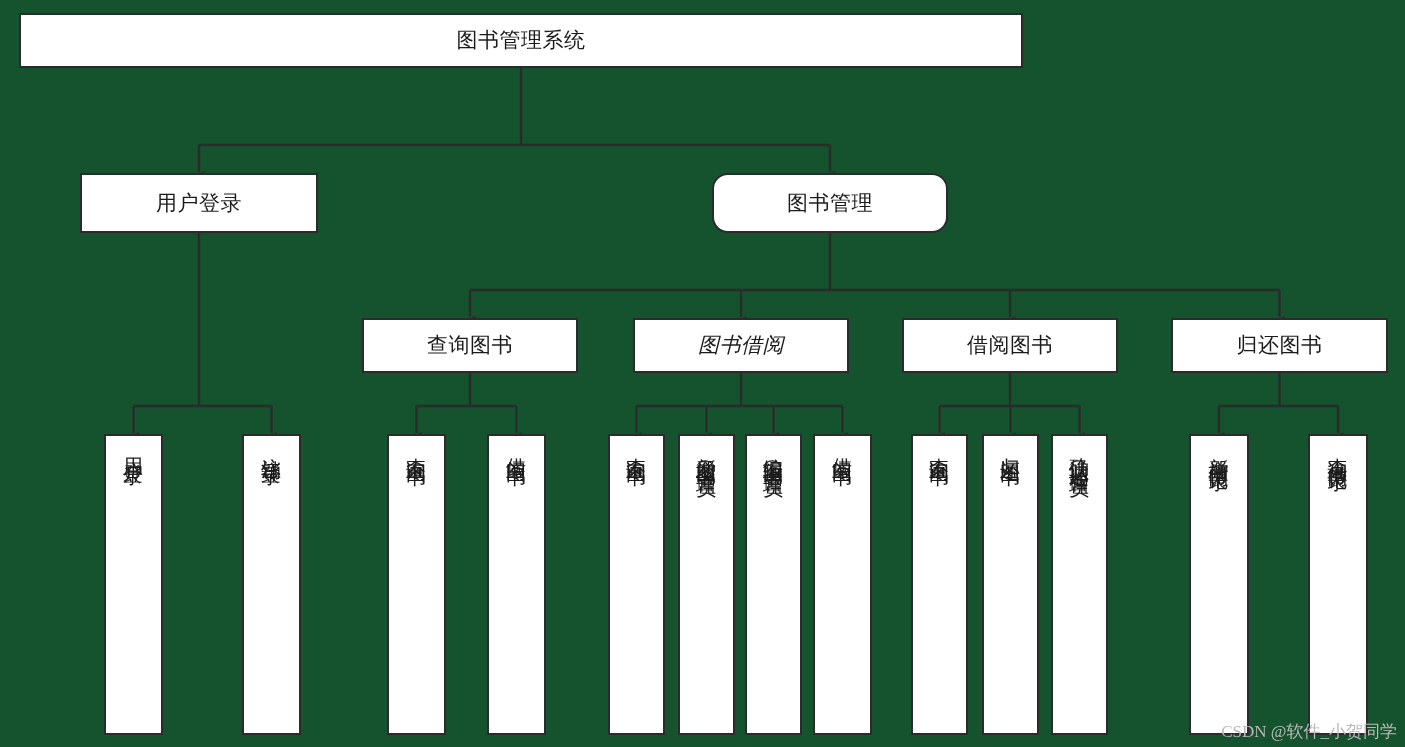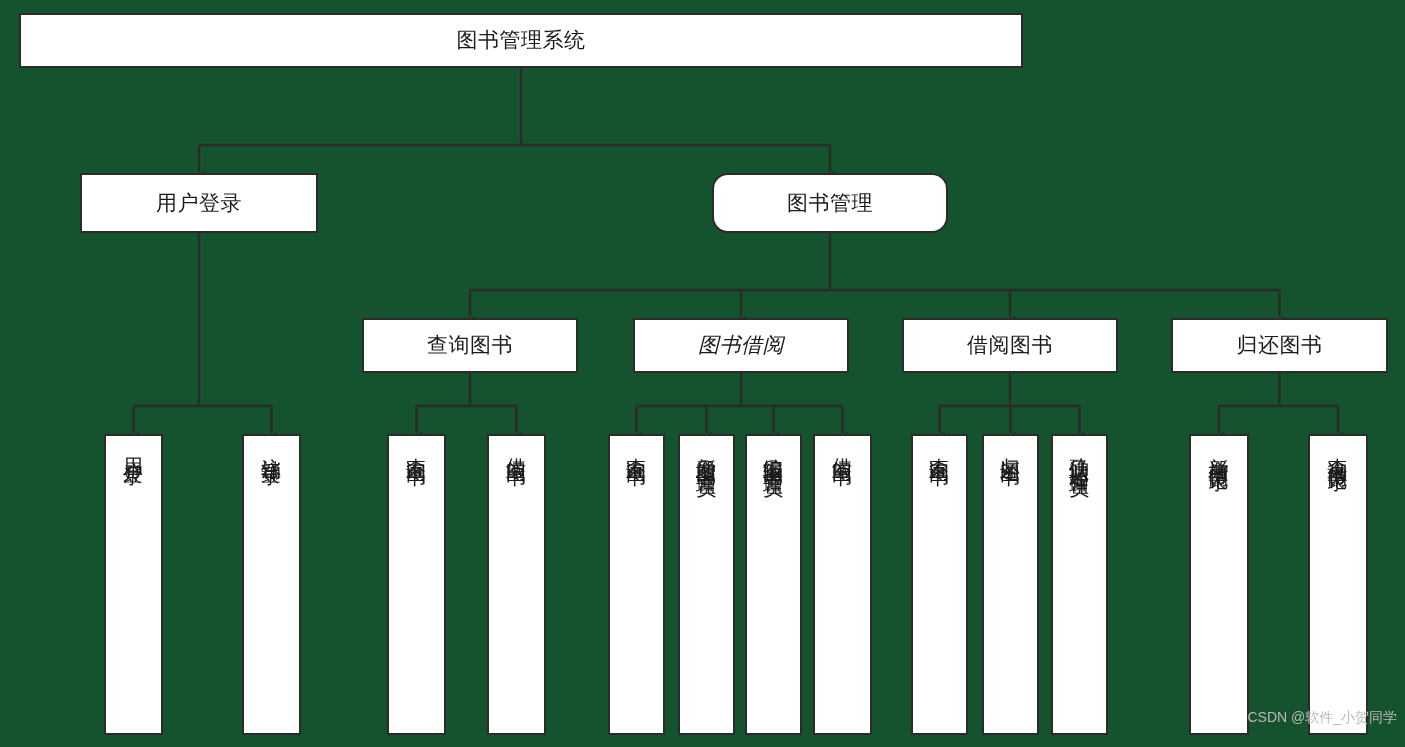--- a/index.html
+++ b/index.html
@@ -54,26 +54,26 @@
     writing-mode: vertical-rl;
     text-orientation: upright;
     font-size: 20px;
     letter-spacing: 3px;
     line-height: 1.1;
     max-height: 290px;
   }
   .watermark {
     position: absolute;
     right: 8px;
-    bottom: 20px;
-    font-size: 14px;
+    bottom: 4px;
+    font-size: 17px;
     color: #b9b9b9;
     z-index: 5;
     white-space: nowrap;
-    font-family: Liberation Sans, sans-serif;
+    font-family: Liberation Serif, serif;
   }
 </style>
 </head>
 <body>
 
 <div id="canvas">
 
   <svg id="edges" xmlns="http://www.w3.org/2000/svg">
     <defs>
       <marker id="arrow" markerWidth="10" markerHeight="11" refX="1" refY="5.5" orient="auto" markerUnits="userSpaceOnUse">

